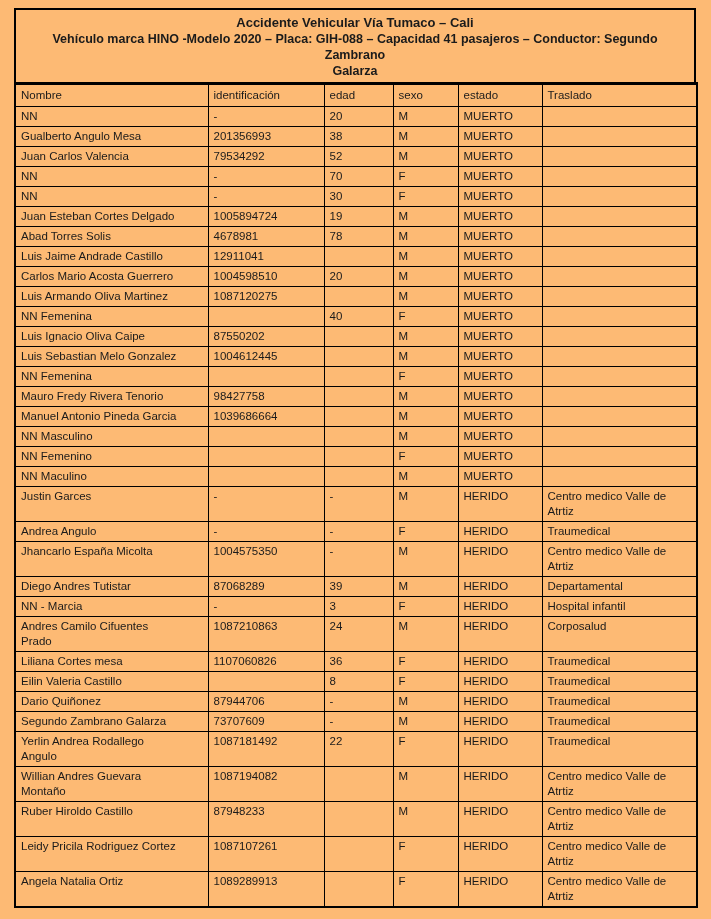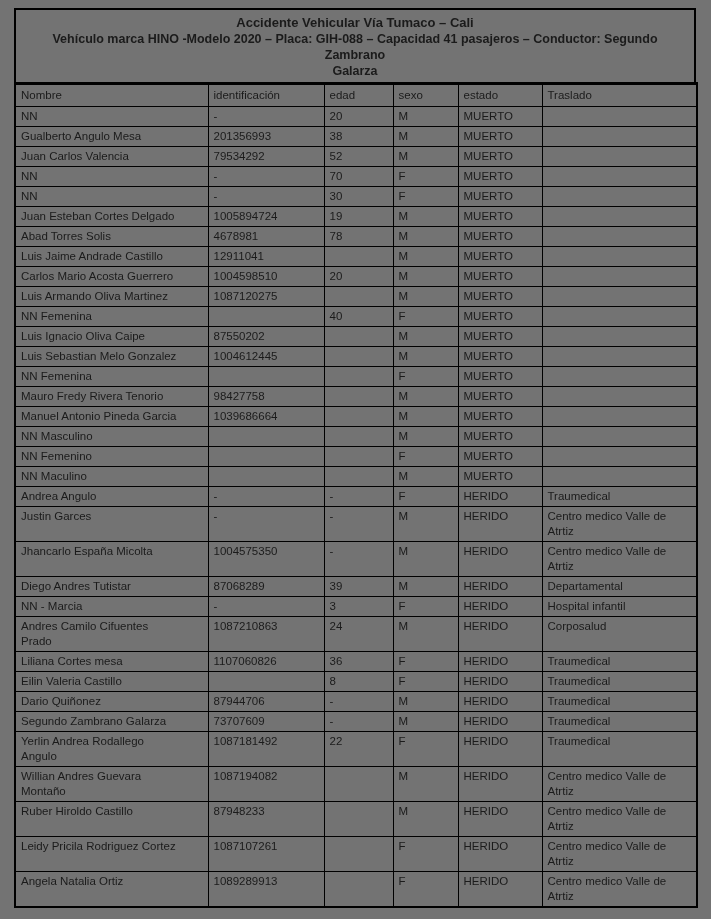--- a/index.html
+++ b/index.html
@@ -1,17 +1,17 @@
 <!DOCTYPE html>
 <html><head>
 <meta charset="utf-8">
 <style>
   html, body { margin:0; padding:0; background:#ffffff; }
   .page {
-    position:relative; width:711px; height:919px; background:#737373;
+    position:relative; width:711px; height:919px; background:#fdba74;
     font-family:"Liberation Sans", sans-serif; color:#1b1b1b; overflow:hidden;
   }
   .doc { position:absolute; left:14px; top:8px; width:682px; }
   .title-box {
     border:2px solid #000; border-bottom:none;
     text-align:center; font-weight:bold; padding:4px 18px 3px;
   }
   .title-line { font-size:13px; line-height:17px; }
   .subtitle-line { font-size:12.5px; line-height:16px; white-space:pre-line; }
   table.victims {
@@ -207,35 +207,35 @@
           </tr>
           <tr>
             <td>NN Maculino</td>
             <td></td>
             <td></td>
             <td>M</td>
             <td>MUERTO</td>
             <td></td>
           </tr>
           <tr>
+            <td>Justin Garces</td>
+            <td>-</td>
+            <td>-</td>
+            <td>M</td>
+            <td>HERIDO</td>
+            <td>Centro medico Valle de
+Atrtiz</td>
+          </tr>
+          <tr>
             <td>Andrea Angulo</td>
             <td>-</td>
             <td>-</td>
             <td>F</td>
             <td>HERIDO</td>
             <td>Traumedical</td>
-          </tr>
-          <tr>
-            <td>Justin Garces</td>
-            <td>-</td>
-            <td>-</td>
-            <td>M</td>
-            <td>HERIDO</td>
-            <td>Centro medico Valle de
-Atrtiz</td>
           </tr>
           <tr>
             <td>Jhancarlo España Micolta</td>
             <td>1004575350</td>
             <td>-</td>
             <td>M</td>
             <td>HERIDO</td>
             <td>Centro medico Valle de
 Atrtiz</td>
           </tr>

